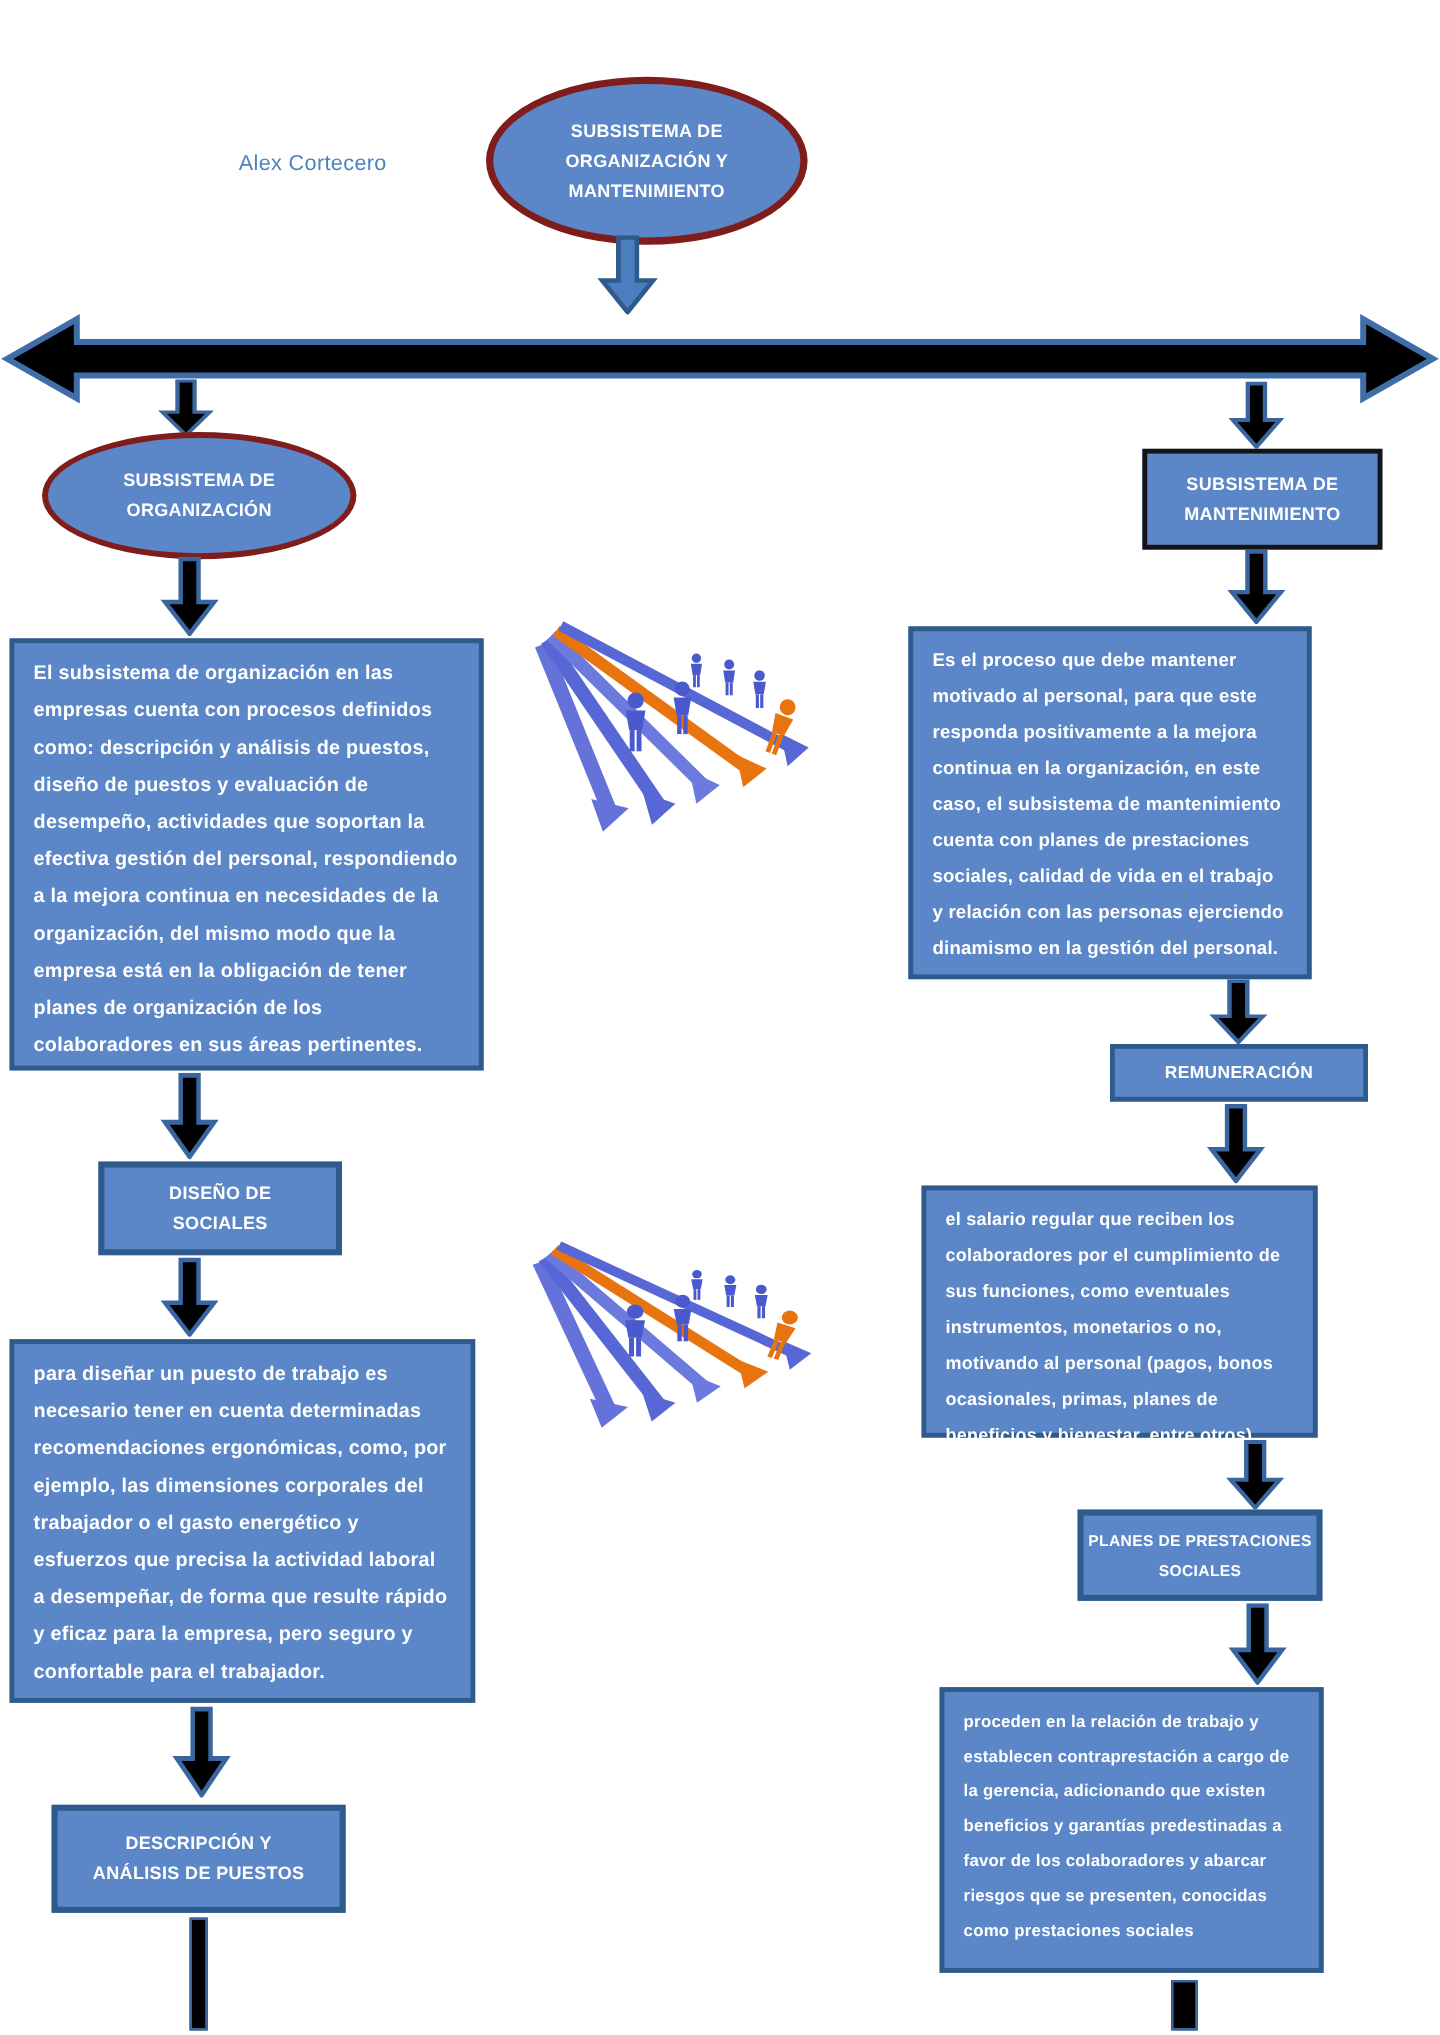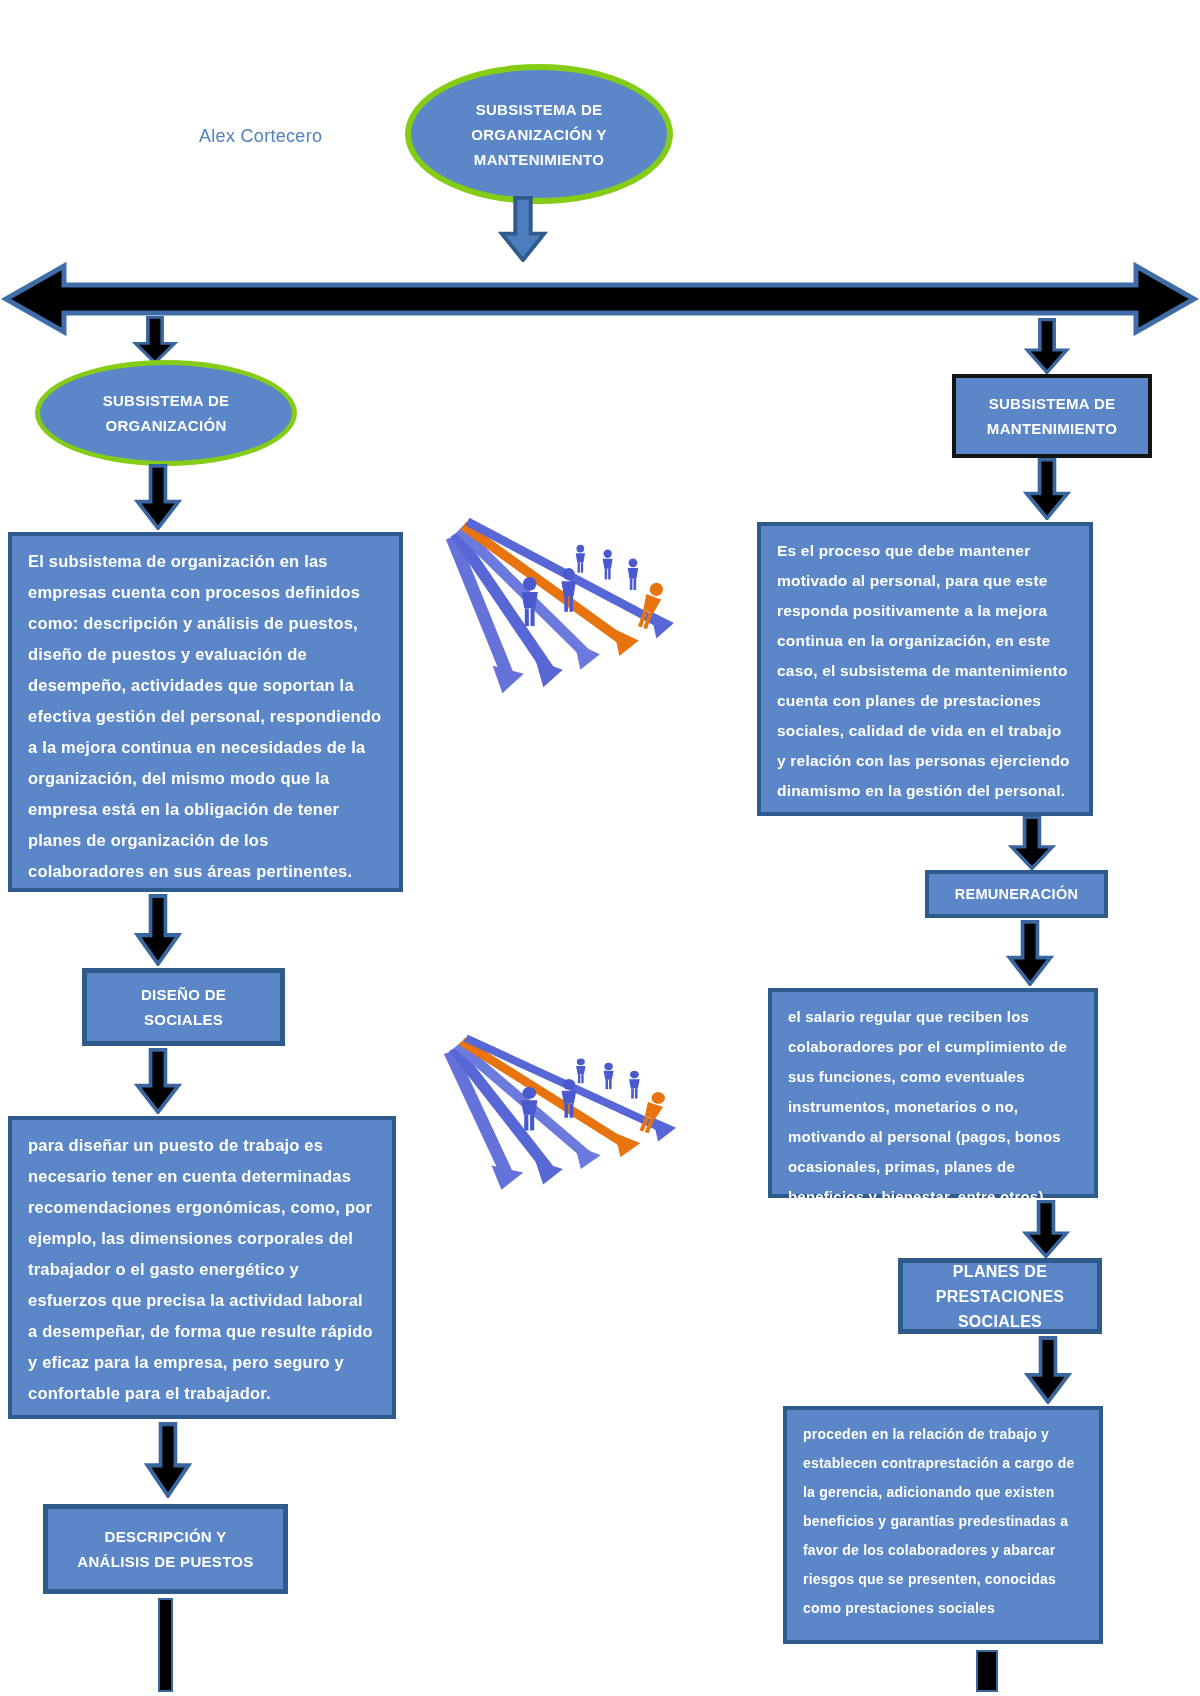--- a/index.html
+++ b/index.html
@@ -14,21 +14,21 @@
     color:#4f81bd; font-size:18px; font-weight:normal; letter-spacing:.3px;margin-left:41px;
   }
   .node{
     position:absolute; background:#5b87c8; color:#ffffff; font-weight:bold;
     box-sizing:border-box;
   }
   .label-node{
     display:flex; align-items:center; justify-content:center; text-align:center;
     font-size:15px; line-height:25px; letter-spacing:.3px;
   }
-  .ellipse{ border:6px solid #84cc16; border-radius:50%; }
+  .ellipse{ border:6px solid #7f1d1d; border-radius:50%; }
   .rect-border-blue{ border:5px solid #2e5a8c; }
   .rect-border-black{ border:4px solid #141414; }
   .tbox{ border:4px solid #2e5a8c; padding:10px 16px; text-align:left; }
   .bt{ font-size:15.5px; line-height:30px; letter-spacing:.2px; }
   .bt-lg{ font-size:16.5px; line-height:31px; }
   .bt-sm{ font-size:14px; line-height:29px; }
   .vbar{ position:absolute; background:#000; border:2px solid #3a66a0; box-sizing:border-box; }
 </style>
 </head>
 <body>
@@ -109,21 +109,21 @@
   <div class="node tbox bt" style="left:757px;top:522px;width:336px;height:294px;">Es el proceso que debe mantener motivado al personal, para que este responda positivamente a la mejora continua en la organización, en este caso, el subsistema de mantenimiento cuenta con planes de prestaciones sociales, calidad de vida en el trabajo y relación con las personas ejerciendo dinamismo en la gestión del personal.</div>
 
   <svg class="abs" style="left:432px;top:508px;" width="248" height="190" viewBox="0 0 250 195">
     <use href="#clip-run"></use>
   </svg>
 
   <svg class="abs" style="left:1006px;top:816px;" width="52" height="54" viewBox="0 0 56 70" preserveAspectRatio="none">
     <polygon points="20,2 36,2 36,40 50,40 28,68 6,40 20,40" fill="#000000" stroke="#3a66a0" stroke-width="4"></polygon>
   </svg>
 
-  <div class="node label-node rect-border-blue" style="left:925px;top:870px;width:183px;height:48px;border-width:4px;font-size:14.5px;">
+  <div class="node label-node rect-border-blue" style="left:925px;top:870px;width:215px;height:48px;border-width:4px;font-size:14.5px;">
     <span>REMUNERACIÓN</span>
   </div>
 
   <svg class="abs" style="left:1004px;top:920px;" width="52" height="66" viewBox="0 0 56 70" preserveAspectRatio="none">
     <polygon points="20,2 36,2 36,40 50,40 28,68 6,40 20,40" fill="#000000" stroke="#3a66a0" stroke-width="4"></polygon>
   </svg>
 
   <svg class="abs" style="left:132px;top:894px;" width="52" height="72" viewBox="0 0 56 70" preserveAspectRatio="none">
     <polygon points="20,2 36,2 36,40 50,40 28,68 6,40 20,40" fill="#000000" stroke="#3a66a0" stroke-width="4"></polygon>
   </svg>
@@ -141,21 +141,21 @@
   <svg class="abs" style="left:432px;top:1026px;" width="248" height="168" viewBox="0 0 250 195" preserveAspectRatio="none">
     <use href="#clip-run"></use>
   </svg>
 
   <div class="node tbox bt bt-lg" style="left:8px;top:1116px;width:388px;height:303px;">para diseñar un puesto de trabajo es necesario tener en cuenta determinadas recomendaciones ergonómicas, como, por ejemplo, las dimensiones corporales del trabajador o el gasto energético y esfuerzos que precisa la actividad laboral a desempeñar, de forma que resulte rápido y eficaz para la empresa, pero seguro y confortable para el trabajador.</div>
 
   <svg class="abs" style="left:1020px;top:1200px;" width="52" height="58" viewBox="0 0 56 70" preserveAspectRatio="none">
     <polygon points="20,2 36,2 36,40 50,40 28,68 6,40 20,40" fill="#000000" stroke="#3a66a0" stroke-width="4"></polygon>
   </svg>
 
-  <div class="node label-node rect-border-blue" style="left:898px;top:1258px;width:204px;height:76px;border-width:5px;font-size:16px;">
+  <div class="node label-node rect-border-blue" style="left:898px;top:1258px;width:204px;height:76px;border-width:5px;font-size:13px;">
     <span>PLANES DE PRESTACIONES SOCIALES</span>
   </div>
 
   <svg class="abs" style="left:1022px;top:1336px;" width="52" height="68" viewBox="0 0 56 70" preserveAspectRatio="none">
     <polygon points="20,2 36,2 36,40 50,40 28,68 6,40 20,40" fill="#000000" stroke="#3a66a0" stroke-width="4"></polygon>
   </svg>
 
   <div class="node tbox bt bt-sm" style="left:783px;top:1406px;width:320px;height:238px;">proceden en la relación de trabajo y establecen contraprestación a cargo de la gerencia, adicionando que existen beneficios y garantías predestinadas a favor de los colaboradores y abarcar riesgos que se presenten, conocidas como prestaciones sociales</div>
 
   <svg class="abs" style="left:142px;top:1422px;" width="52" height="76" viewBox="0 0 56 70" preserveAspectRatio="none">

